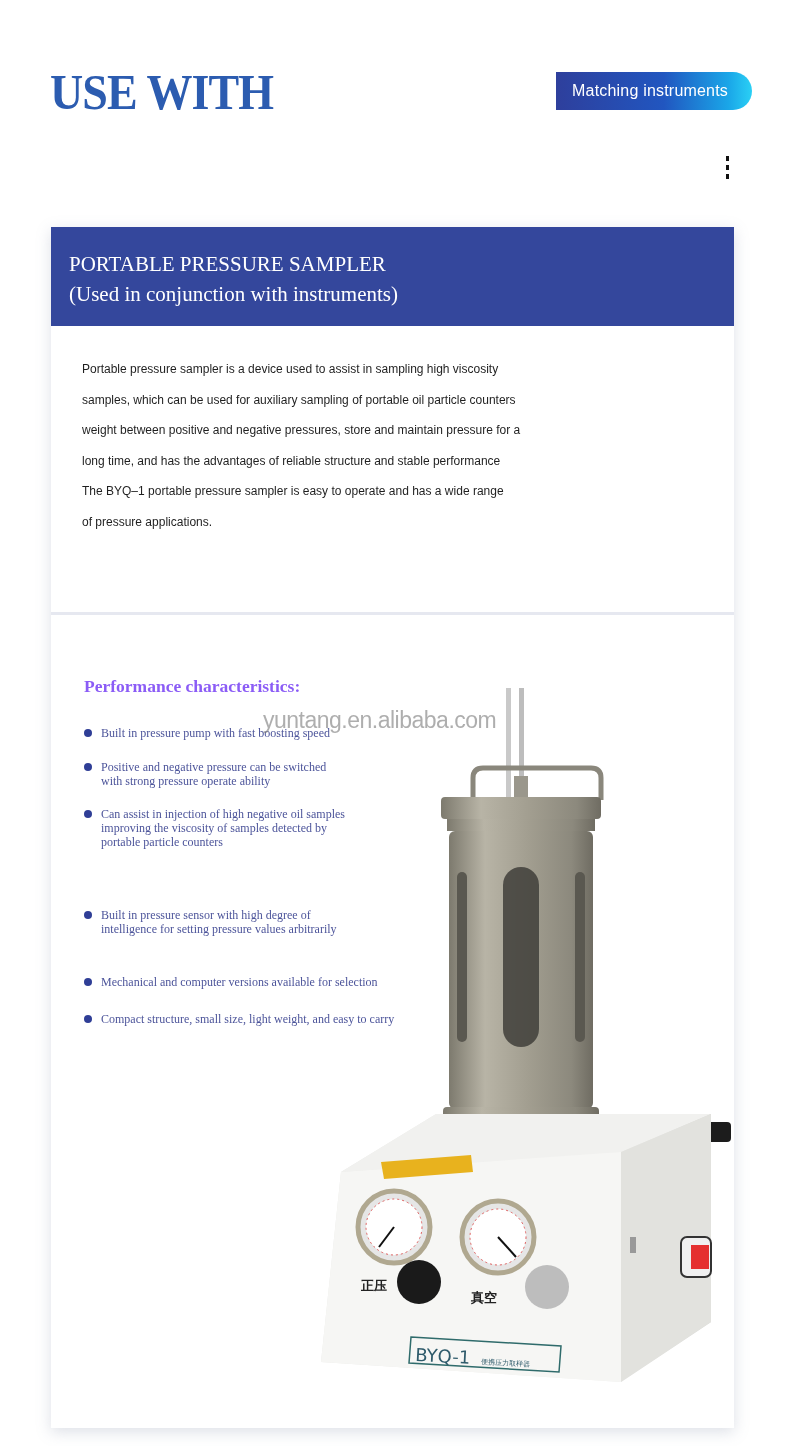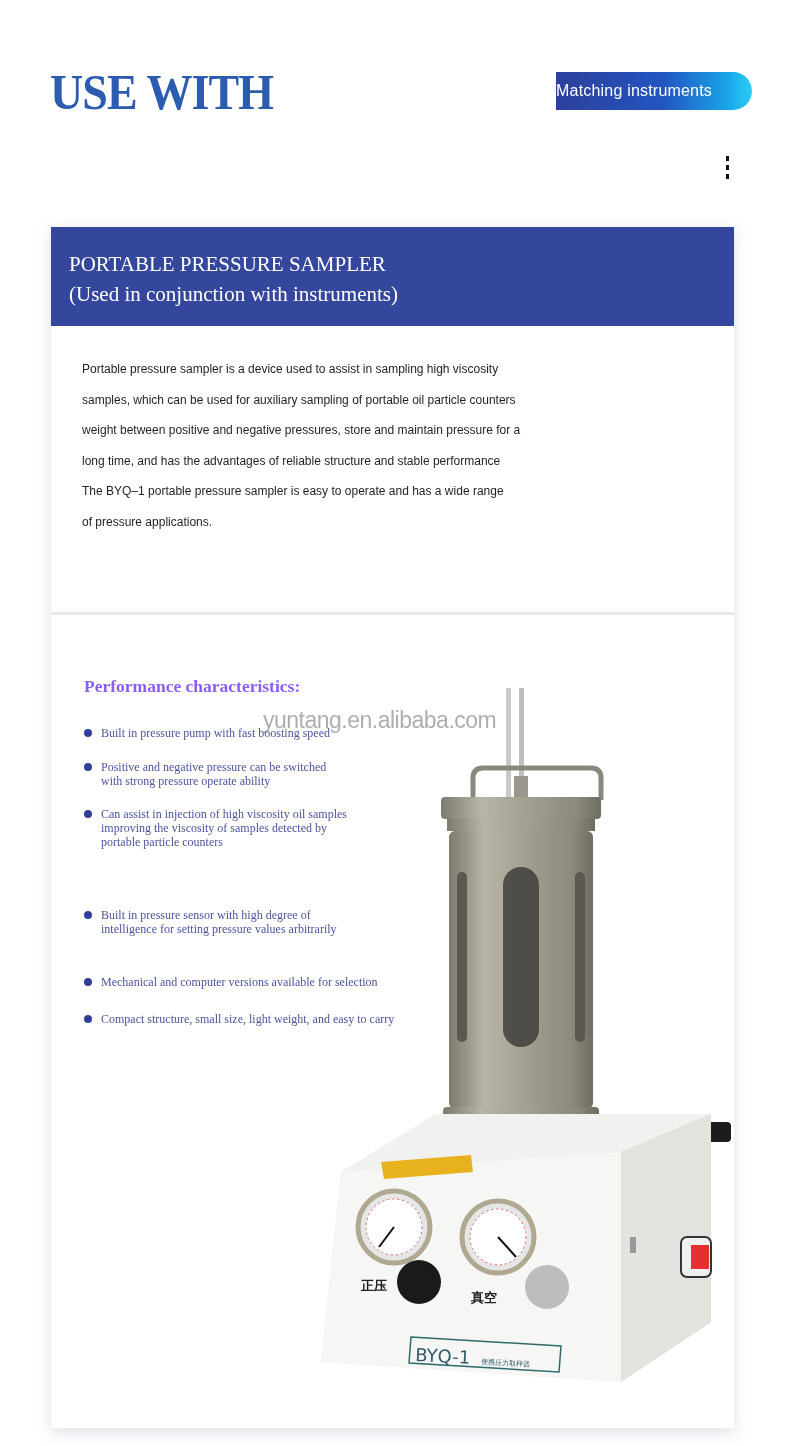--- a/index.html
+++ b/index.html
@@ -9,21 +9,21 @@
   }
   .title {
     position:absolute; left:50px; top:64px; margin:0;
     font-family:"Liberation Serif", serif; font-size:50px; line-height:56px;
     color:#2c5cb0; letter-spacing:-1px; transform:scaleX(0.92); transform-origin:left;
   }
   .pill {
     position:absolute; left:556px; top:72px; width:196px; height:38px;
     border-radius:0 19px 19px 0;
     background:linear-gradient(90deg,#2e3f9c 0%,#2156c0 55%,#1aa6e8 88%,#2ad0f5 100%);
-    color:#fff; font-size:16px; line-height:38px; padding-left:0; box-sizing:border-box;
+    color:#fff; font-size:16px; line-height:38px; padding-left:16px; box-sizing:border-box;
     letter-spacing:0.2px;
   }
   .dots { position:absolute; left:724px; top:156px; width:6px; height:26px; }
   .dots i { display:block; width:3px; height:5px; background:#111; margin:0 auto 4px; }
 
   .card {
     position:absolute; left:51px; top:227px; width:683px; height:1201px; background:#fff;
     box-shadow:0 4px 14px rgba(120,130,160,0.25);
   }
   .card-head {
@@ -149,21 +149,21 @@
     <span class="b"></span>
     <span class="t">Built in pressure pump with fast boosting speed</span>
   </div>
   <div class="feat" style="top:533px">
     <span class="b"></span>
     <span class="t">Positive and negative pressure can be switched</span>
     <span class="t">with strong pressure operate ability</span>
   </div>
   <div class="feat" style="top:580px">
     <span class="b"></span>
-    <span class="t">Can assist in injection of high viscosity oil samples</span>
+    <span class="t">Can assist in injection of high negative oil samples</span>
     <span class="t">improving the viscosity of samples detected by</span>
     <span class="t">portable particle counters</span>
   </div>
   <div class="feat" style="top:681px">
     <span class="b"></span>
     <span class="t">Built in pressure sensor with high degree of</span>
     <span class="t">intelligence for setting pressure values arbitrarily</span>
   </div>
   <div class="feat" style="top:748px">
     <span class="b"></span>

